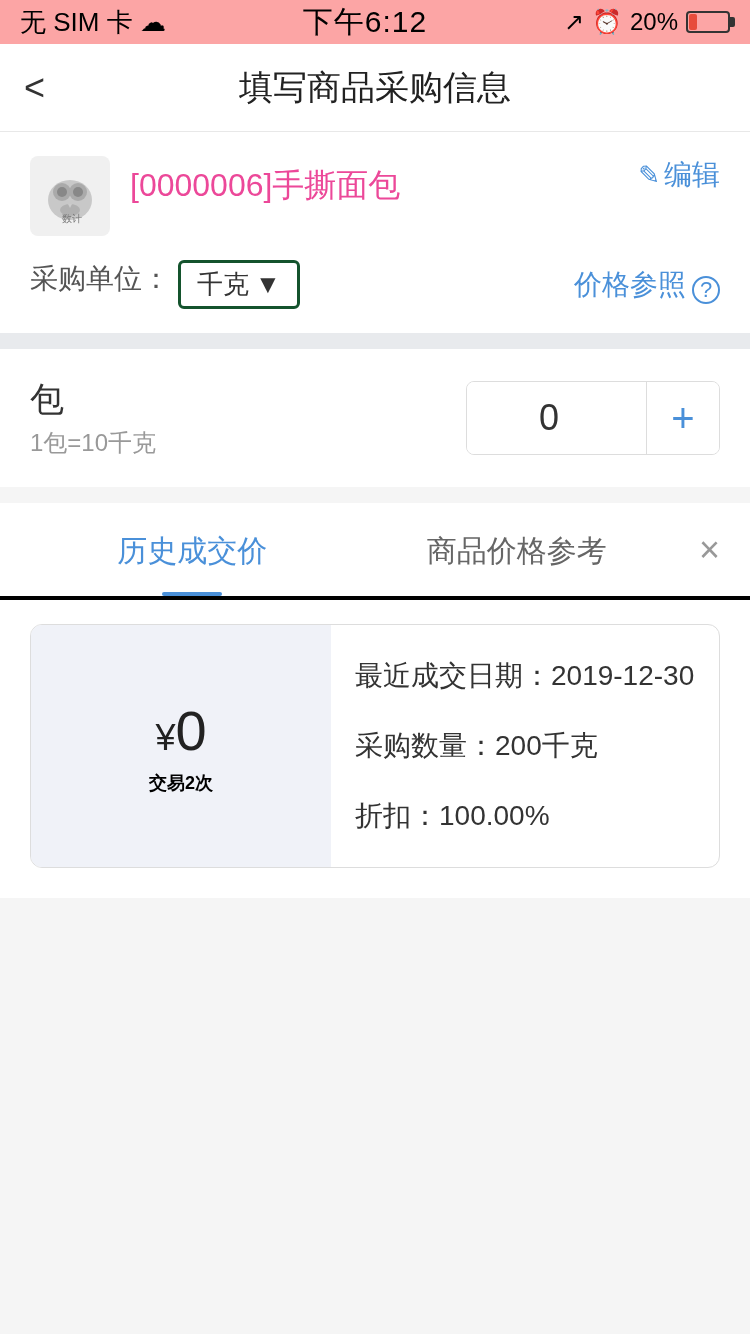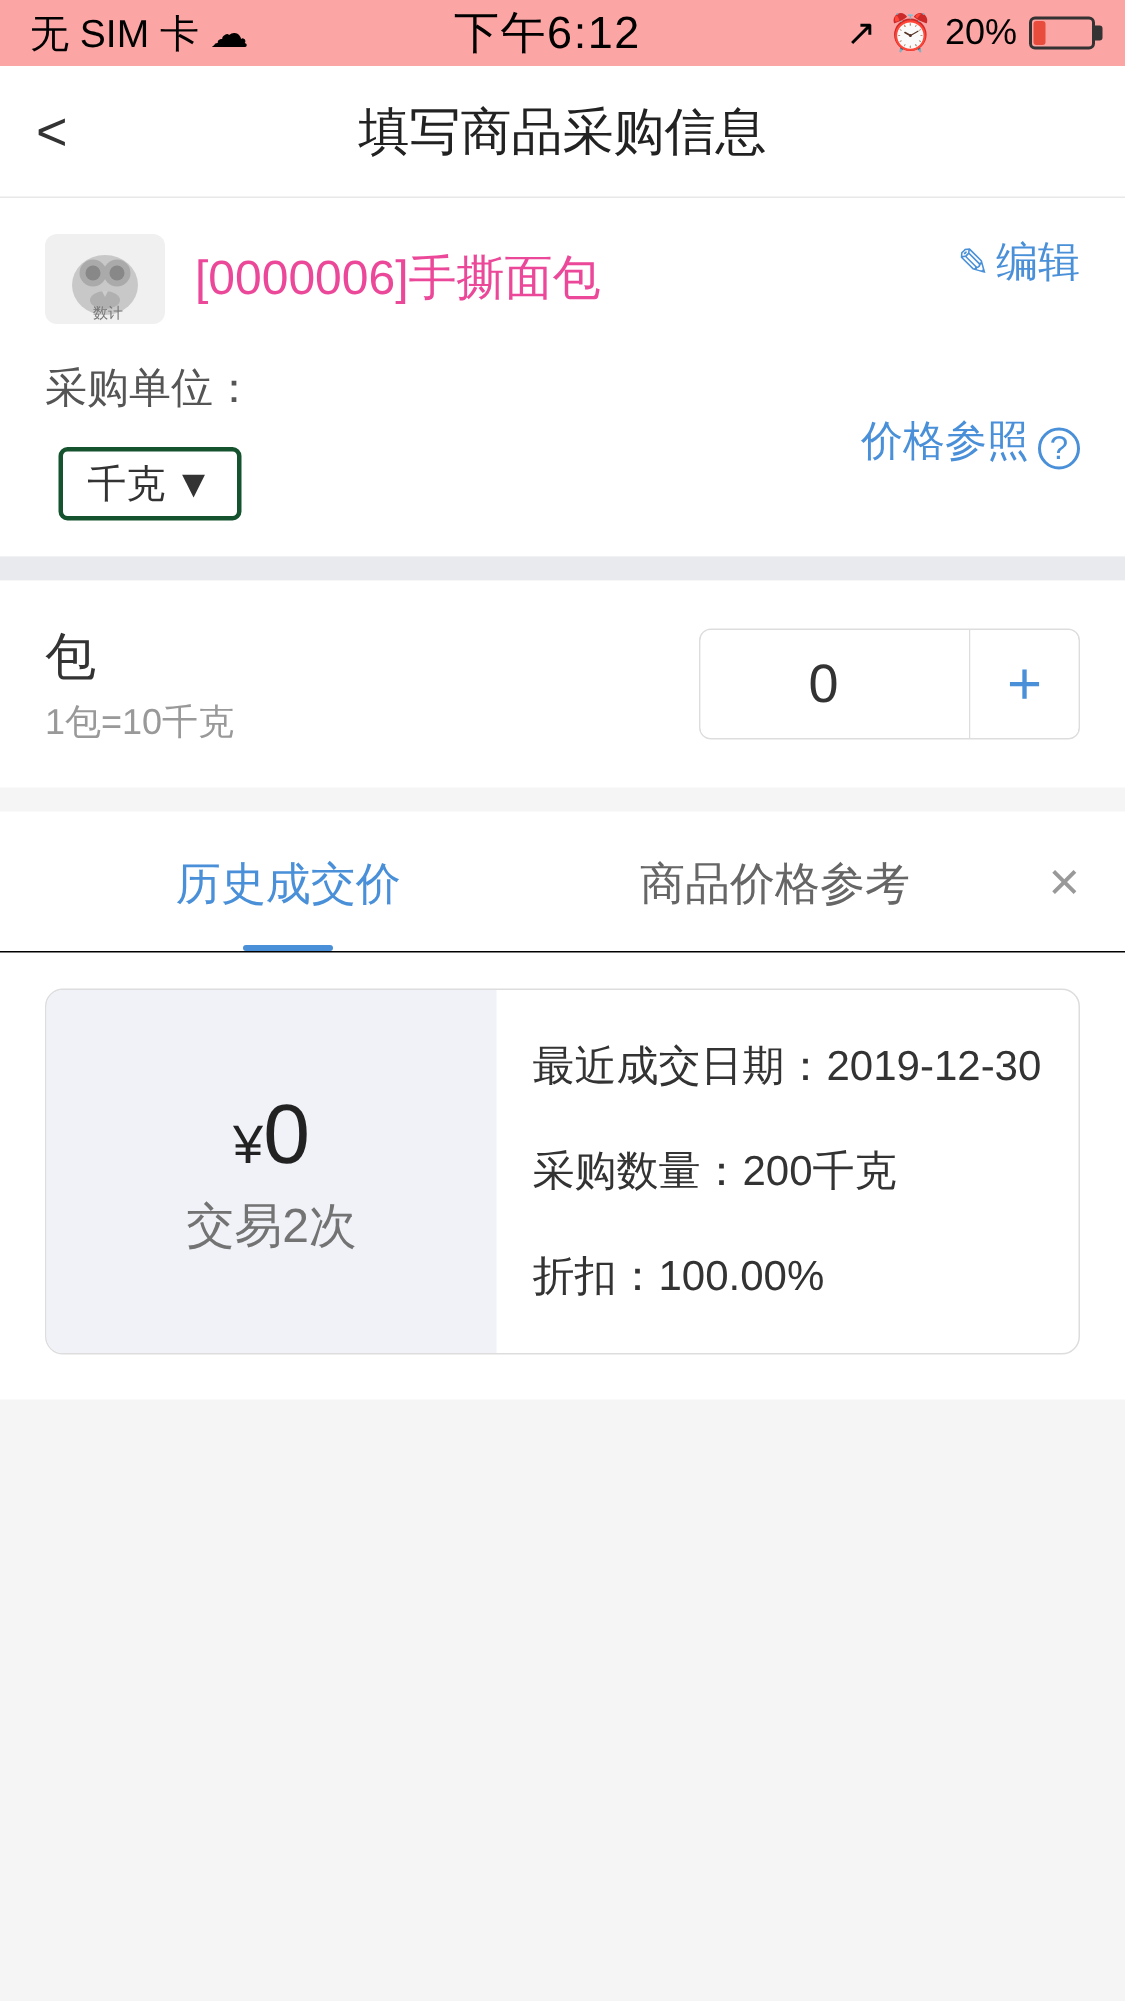--- a/index.html
+++ b/index.html
@@ -86,21 +86,21 @@
       align-items: flex-start;
       justify-content: space-between;
     }
     .product-left {
       display: flex;
       align-items: flex-start;
       gap: 20px;
     }
     .product-icon {
       width: 80px;
-      height: 60px;
+      height: 80px;
       background: #f0f0f0;
       border-radius: 8px;
       display: flex;
       align-items: center;
       justify-content: center;
       font-size: 32px;
       color: #999;
       flex-shrink: 0;
     }
     .product-name {
@@ -122,25 +122,24 @@
       font-size: 26px;
     }
     .product-bottom {
       display: flex;
       align-items: center;
       justify-content: space-between;
       margin-top: 24px;
     }
     .unit-row {
       display: flex;
-      align-items: center;
-      gap: 20px;
+      align-items: flex-start;
+      gap: 8px;
       font-size: 28px;
       color: #555;
-      flex-direction: column;
     }
     .unit-select {
       border: 3px solid #14532d;
       border-radius: 6px;
       padding: 4px 16px;
       font-size: 26px;
       color: #333;
       background: white;
       display: flex;
       align-items: center;
@@ -215,21 +214,21 @@
     }
 
     
     .tab-section {
       background: #ffffff;
       margin-top: 16px;
     }
     .tab-header {
       display: flex;
       align-items: center;
-      border-bottom: 1px solid #000000;
+      border-bottom: 4px solid #000000;
       padding: 0 30px;
       position: relative;
     }
     .tab-item {
       flex: 1;
       text-align: center;
       padding: 28px 0 24px;
       font-size: 30px;
       color: #666;
       cursor: pointer;
@@ -280,23 +279,24 @@
     }
     .history-price {
       font-size: 56px;
       font-weight: 400;
       color: #222;
     }
     .history-price span.yen {
       font-size: 36px;
     }
     .history-count {
-      font-size: 32px;
-      color: #737373;
+      font-size: 18px;
+      color: #000000;
       margin-top: 8px;
+      font-weight: bold;
     }
     .history-right {
       flex: 1;
       padding: 30px 24px;
       display: flex;
       flex-direction: column;
       justify-content: center;
       gap: 28px;
     }
     .history-detail-row {

